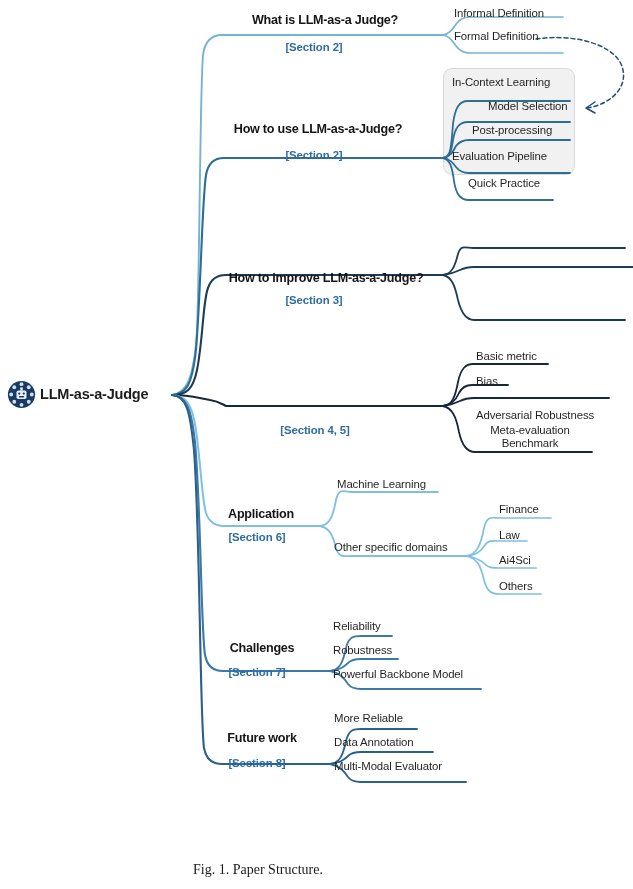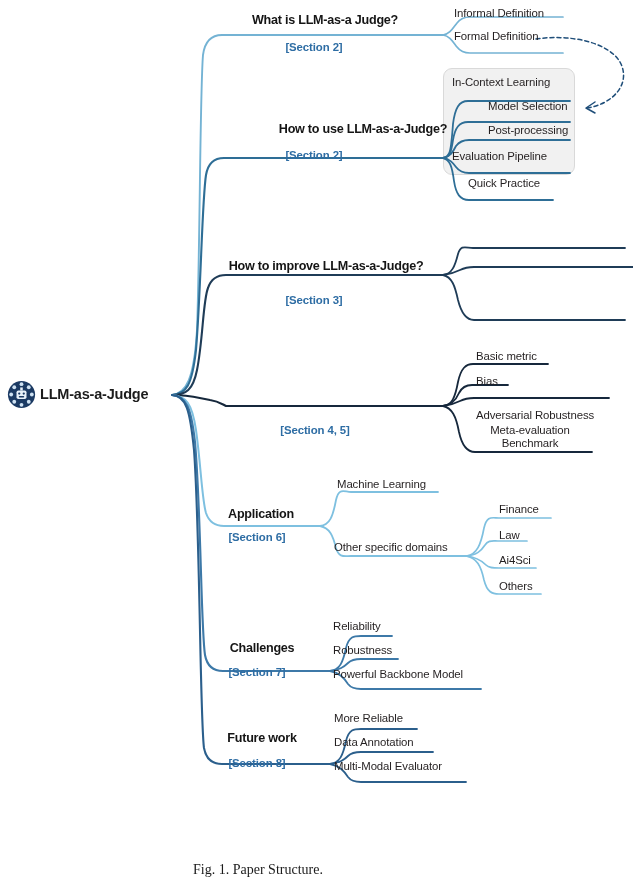--- a/index.html
+++ b/index.html
@@ -131,29 +131,29 @@
       <rect x="13" y="17.6" width="6" height="1.6" rx="0.8"></rect>
     </g>
   </svg>
   <div class="lbl root-label">LLM-as-a-Judge</div>
 
   <div class="lbl l1-title center" style="left:325px;top:13px;">What is LLM-as-a Judge?</div>
   <div class="lbl l1-sec center" style="left:314px;top:41px;">[Section 2]</div>
   <div class="lbl leaf" style="left:454px;top:7px;">Informal Definition</div>
   <div class="lbl leaf" style="left:454px;top:30px;">Formal Definition</div>
 
-  <div class="lbl l1-title center" style="left:318px;top:122px;margin-left:45px;">How to use LLM-as-a-Judge?</div>
+  <div class="lbl l1-title center" style="left:318px;top:122px;">How to use LLM-as-a-Judge?</div>
   <div class="lbl l1-sec center" style="left:314px;top:149px;">[Section 2]</div>
   <div class="lbl leaf" style="left:452px;top:76px;">In-Context Learning</div>
   <div class="lbl leaf" style="left:452px;top:100px;padding-left:36px;">Model Selection</div>
-  <div class="lbl leaf" style="left:452px;top:124px;padding-left:36px;">Post-processing</div>
+  <div class="lbl leaf" style="left:436px;top:124px;padding-left:36px;">Post-processing</div>
   <div class="lbl leaf" style="left:452px;top:150px;">Evaluation Pipeline</div>
   <div class="lbl leaf" style="left:452px;top:177px;margin-left:16px;">Quick Practice</div>
 
-  <div class="lbl l1-title center" style="left:326px;top:259px;">How to improve LLM-as-a-Judge?</div>
+  <div class="lbl l1-title center" style="left:326px;top:271px;">How to improve LLM-as-a-Judge?</div>
   <div class="lbl l1-sec center" style="left:314px;top:294px;">[Section 3]</div>
 
 
   <div class="lbl l1-sec center" style="left:315px;top:424px;">[Section 4, 5]</div>
   <div class="lbl leaf" style="left:476px;top:350px;">Basic metric</div>
   <div class="lbl leaf" style="left:476px;top:375px;">Bias</div>
   <div class="lbl leaf" style="left:476px;top:409px;">Adversarial Robustness</div>
   <div class="lbl leaf two center" style="left:530px;top:424px;text-align:center;">
     <span class="l2">Meta-evaluation</span>
     <span class="l2">Benchmark</span>

